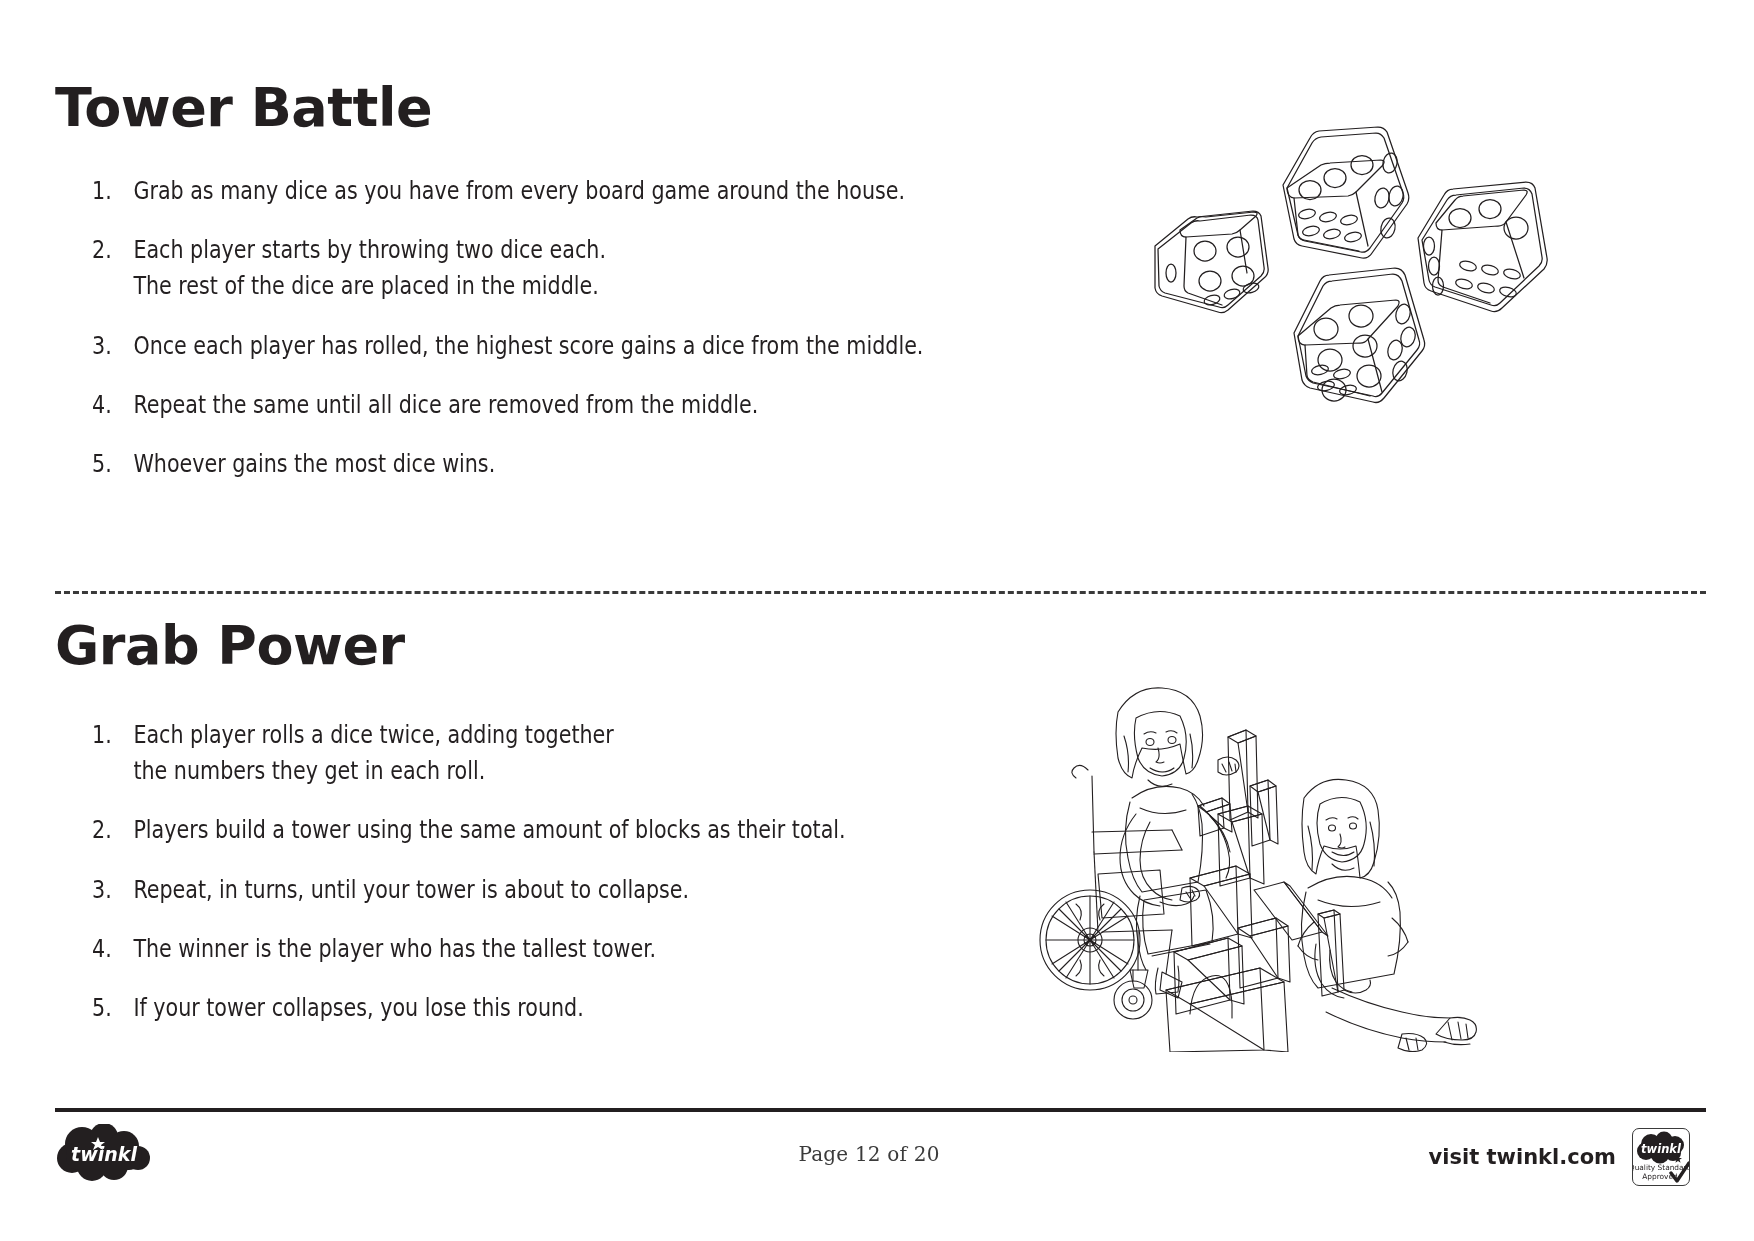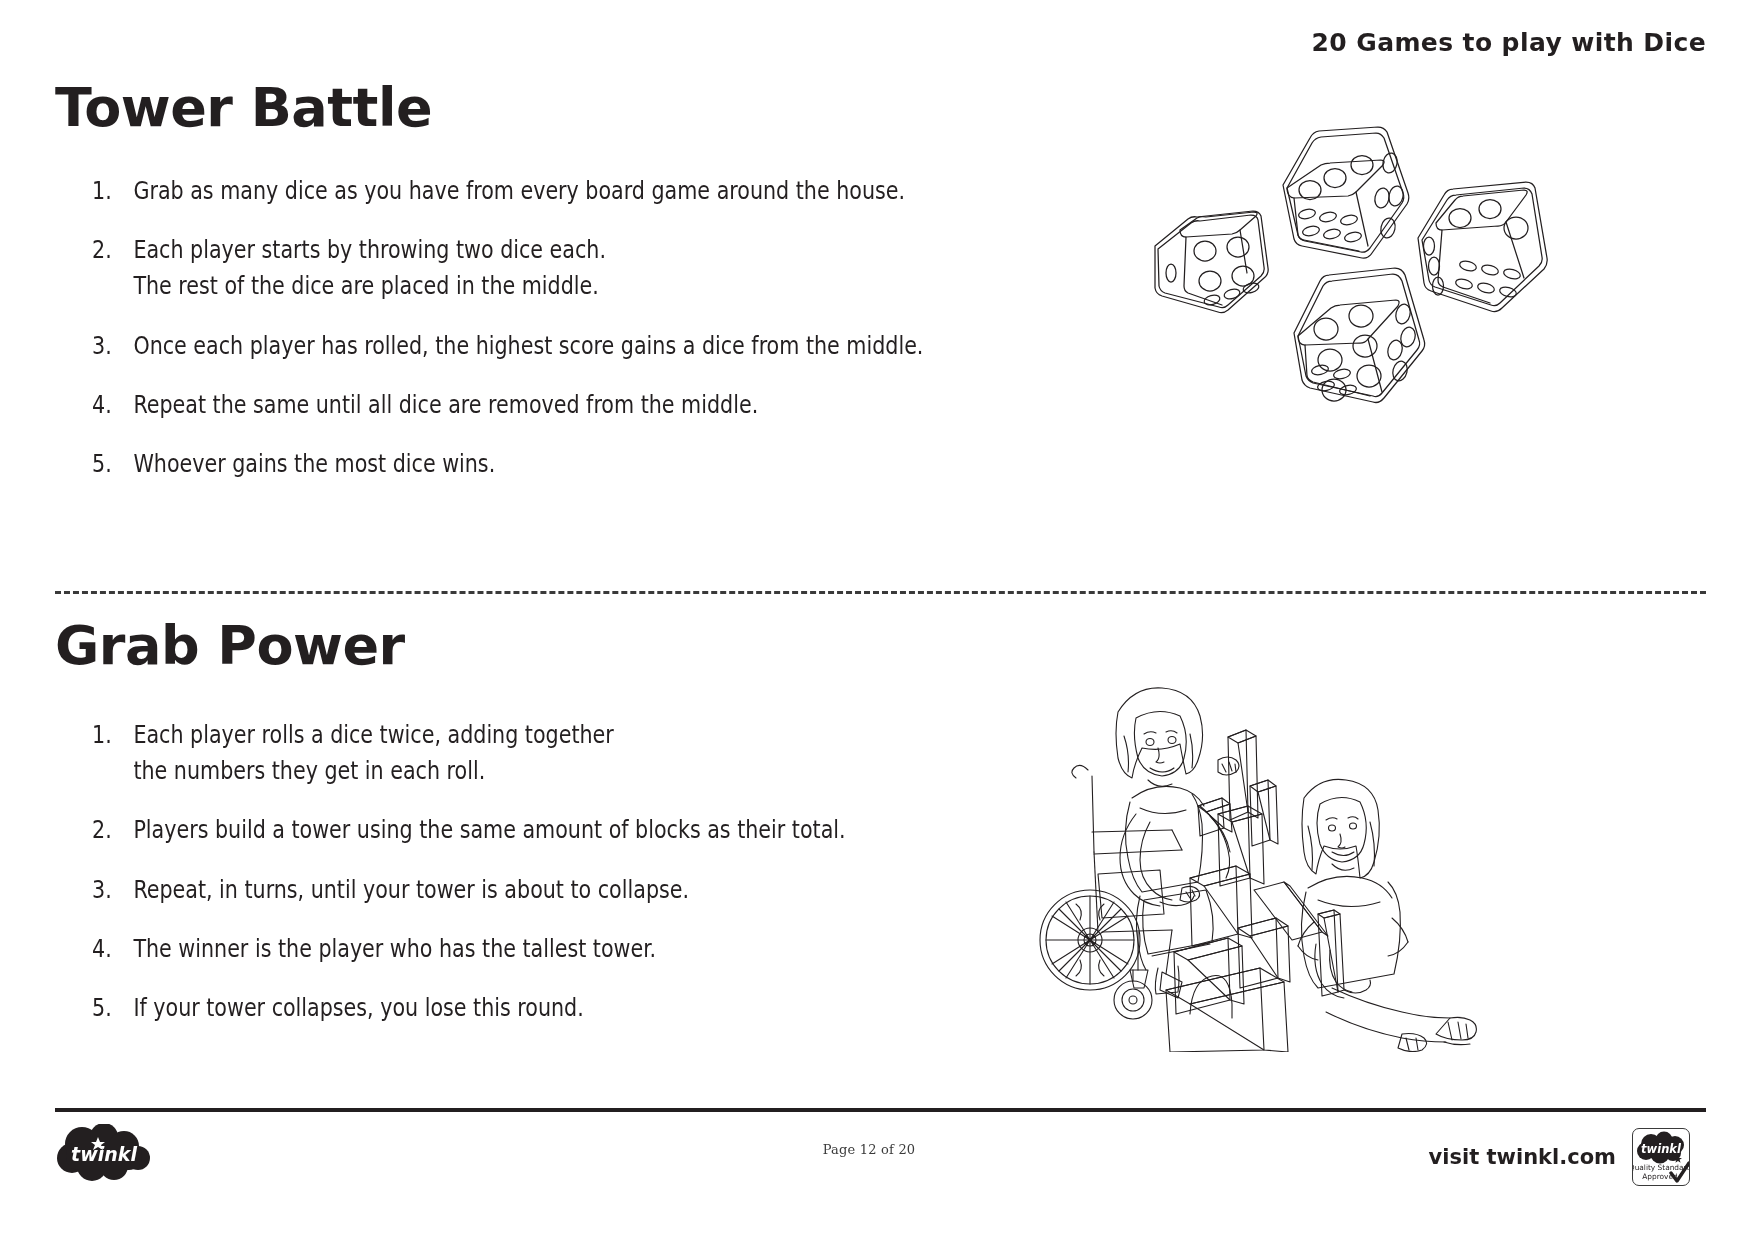--- a/index.html
+++ b/index.html
@@ -148,21 +148,21 @@
   }
   .logo-twinkl svg { display:block; width:100%; height:100%; }
 
   .page-num {
     position: absolute;
     left: 0;
     right: 0;
     top: 30px;
     text-align: center;
     font-family: "DejaVu Serif", "Liberation Serif", serif;
-    font-size: 13px;
+    font-size: 20px;
     color: #3b3b3b;
     letter-spacing: 0.2px;
   }
 
   .footer-right {
     position: absolute;
     right: 48px;
     top: 16px;
     display: flex;
     align-items: center;
@@ -184,21 +184,20 @@
     background: #fff;
     overflow: hidden;
   }
   .badge svg { display:block; width:100%; height:100%; }
 </style>
 </head>
 <body>
 
 <div class="page">
 
-  <div class="doc-header">20 Games to play with Dice</div>
 
   <div class="section sec-dice">
 
     <h1 class="sec-title">Tower Battle</h1>
 
     <ol class="steps">
       <li>
         <span class="num">1.</span>
         <span class="txt">Grab as many dice as you have from every board game around the house.</span>
       </li>

